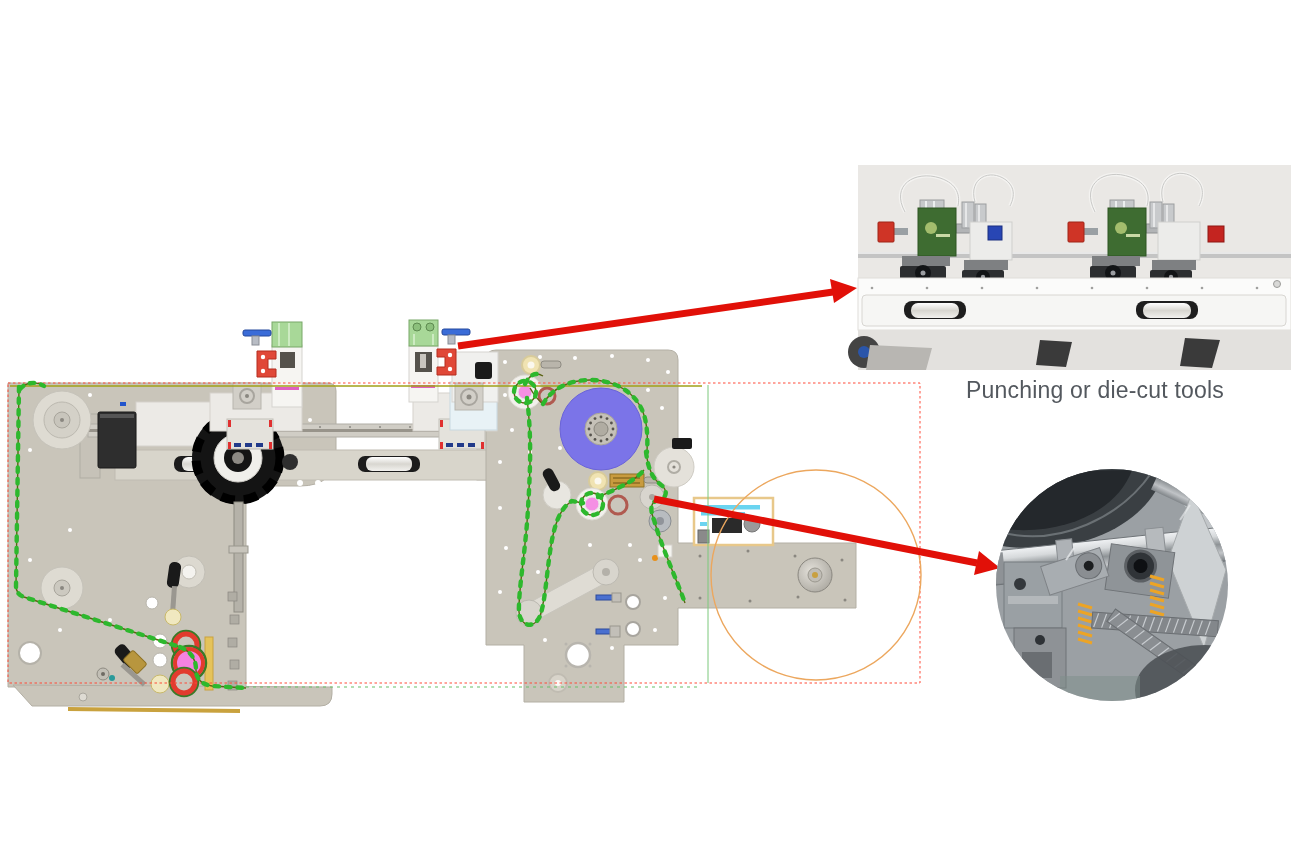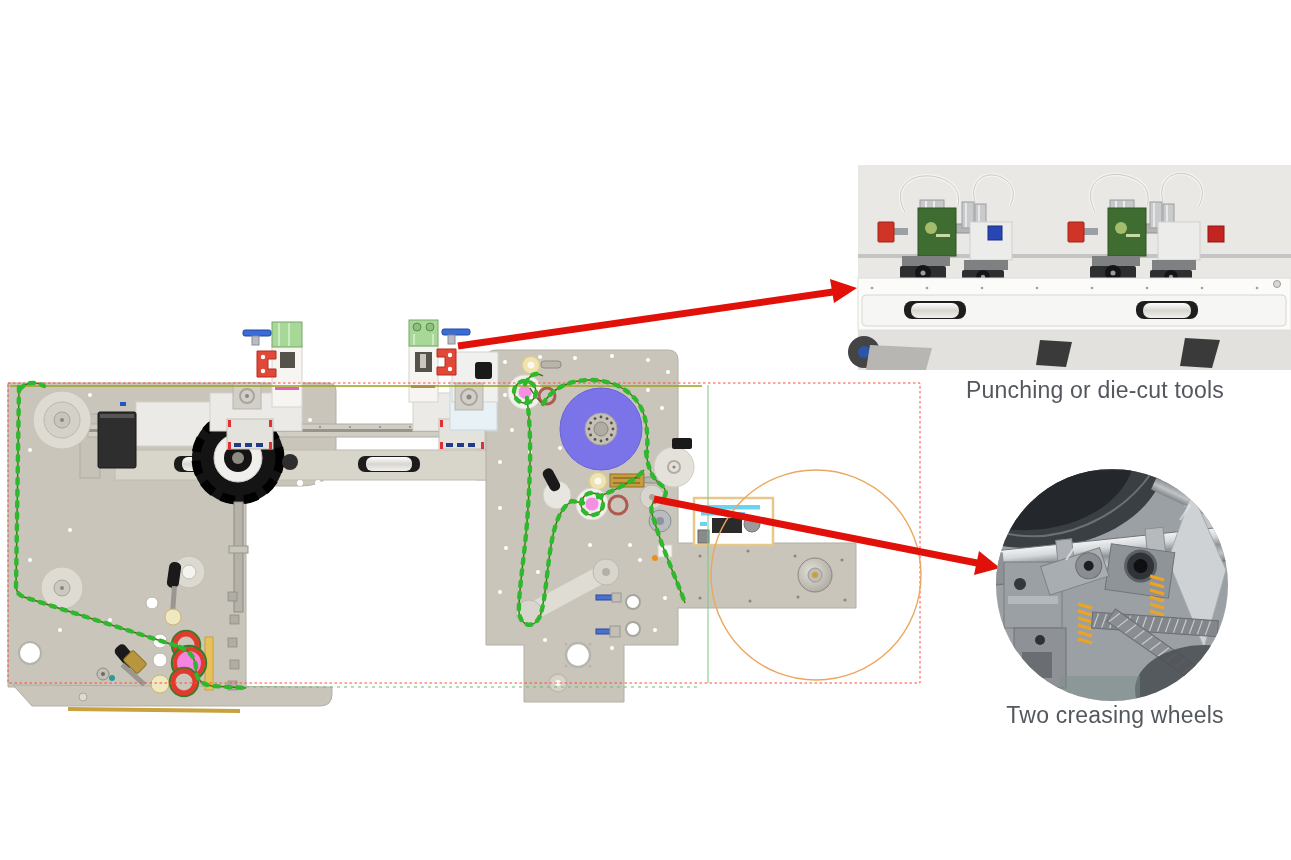--- a/index.html
+++ b/index.html
@@ -567,15 +567,14 @@
     <rect x="1022" y="652" width="30" height="26" fill="#6a6e72"></rect>
     <circle cx="1040" cy="640" r="5" fill="#2e3236"></circle>
     <ellipse cx="1205" cy="690" rx="70" ry="45" fill="#4e5256" opacity=".9"></ellipse>
     <rect x="1060" y="676" width="80" height="26" fill="#7e8e8a" opacity=".5"></rect>
     <line x1="1066" y1="560" x2="1074" y2="548" stroke="#eef0f2" stroke-width="2" opacity=".7"></line>
     <line x1="1180" y1="520" x2="1190" y2="505" stroke="#eef0f2" stroke-width="2" opacity=".6"></line>
   </g>
 </svg>
 
 <div class="caption" id="caption-punching">Punching or die-cut tools</div>
-<div class="caption" id="caption-creasing">Two creasing wheels</div>
 
 </div>
 
 </body></html>

